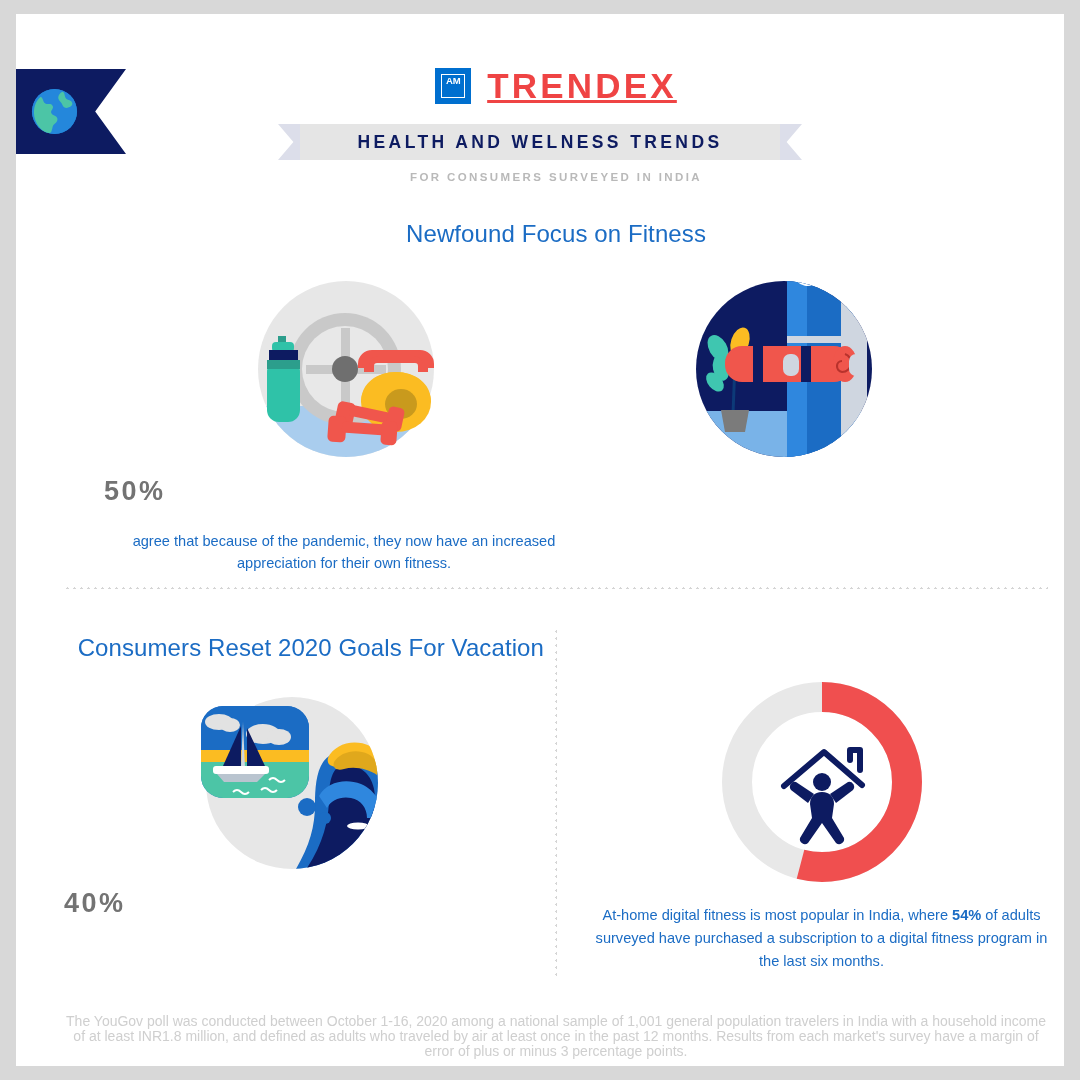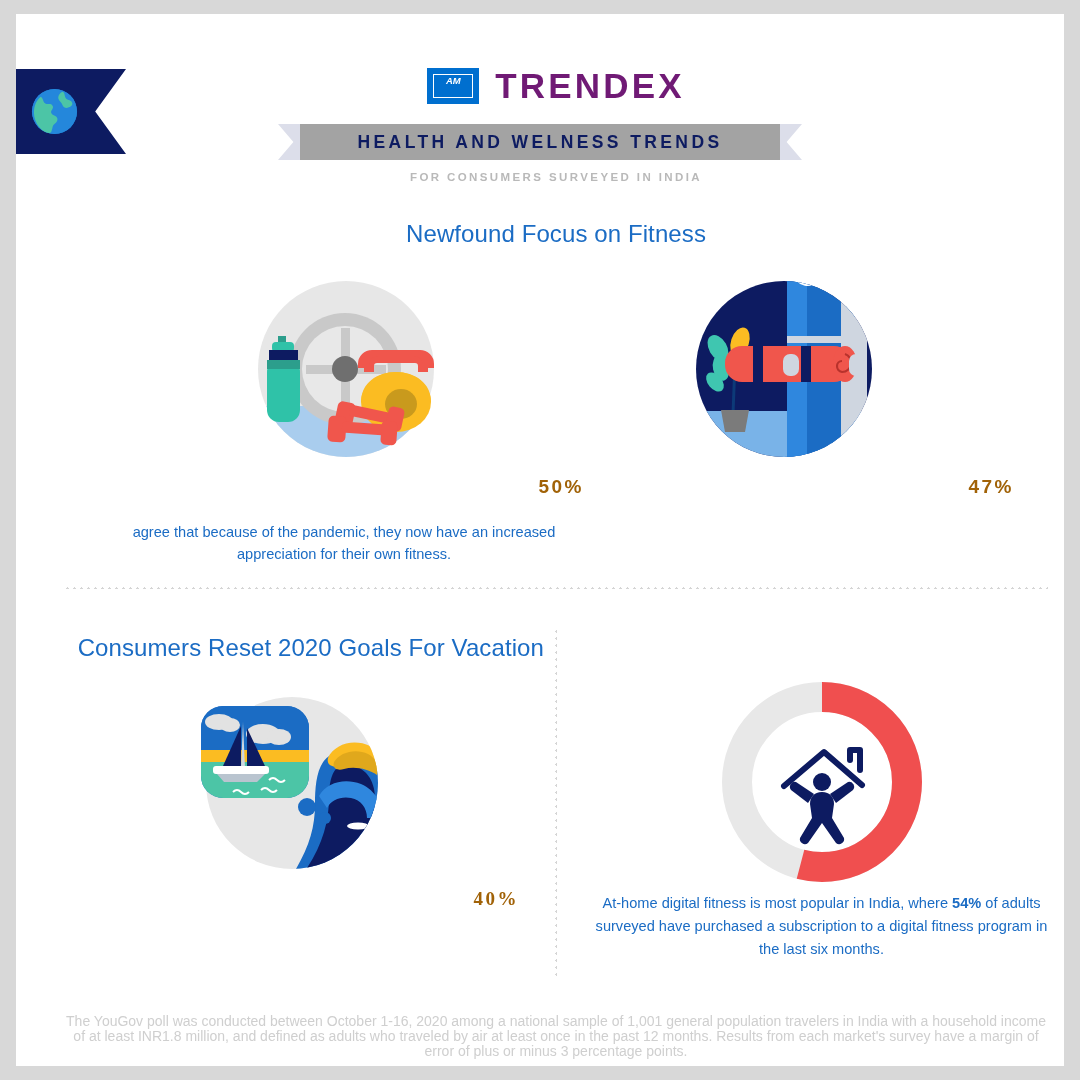--- a/index.html
+++ b/index.html
@@ -48,26 +48,25 @@
     position: absolute;
     left: 0;
     top: 52px;
     width: 1080px;
     text-align: center;
     white-space: nowrap;
   }
   #amex-mark {
     display: inline-block;
     vertical-align: middle;
-    width: 52px;
+    width: 36px;
     height: 36px;
     background: #006fcf;
     position: relative;
     margin-right: 16px;
-    font-style: italic;
   }
   #amex-mark .amex-box {
     position: absolute;
     left: 6px;
     top: 6px;
     right: 6px;
     bottom: 6px;
     border: 1.6px solid #ffffff;
   }
   #amex-mark .amex-txt {
@@ -79,24 +78,25 @@
     letter-spacing: -0.3px;
     text-align: center;
     line-height: 10px;
     font-family: "Liberation Sans", sans-serif;
   }
   #amex-mark .amex-am { top: 8px; }
   #amex-mark .amex-ex { top: 35px; }
   #brand-word {
     display: inline-block;
     vertical-align: middle;
-    color: #701a75;
+    color: #ef4444;
     font-size: 35px;
     font-weight: bold;
     letter-spacing: 3.2px;
+    text-decoration: underline;
   }
 
   #ribbon-wrap {
     position: absolute;
     left: 50%;
     transform: translateX(-50%);
     top: 110px;
     width: 524px;
     height: 36px;
   }
@@ -114,21 +114,21 @@
   #ribbon-wrap .rib-tail.right {
     right: 0;
     clip-path: polygon(0 0, 100% 0, 45% 50%, 100% 100%, 0 100%);
   }
   #ribbon-body {
     position: absolute;
     left: 22px;
     right: 22px;
     top: 0;
     height: 36px;
-    background: #a3a3a3;
+    background: #e5e5e5;
     display: flex;
     align-items: center;
     justify-content: center;
   }
   #ribbon-title {
     color: #0d1b61;
     font-size: 17.5px;
     font-weight: bold;
     letter-spacing: 3.4px;
   }
@@ -188,46 +188,46 @@
     background-repeat: repeat-y;
   }
 
   
   .stat { position: absolute; }
   .stat-figure {
     position: relative;
     margin: 0 auto;
   }
   .stat-pct {
-    text-align: right;
-    color: #a16207;
-    font-size: 19px;
+    text-align: left;
+    color: #737373;
+    font-size: 27px;
     font-weight: bold;
     letter-spacing: 2.5px;
     margin-top: 14px;
   }
   .stat-copy {
     text-align: center;
     color: #1b6cc4;
     font-size: 14.6px;
     line-height: 22px;
     margin-top: 23px;
   }
 
   #stat-fitness     { left: 88px;  top: 262px; width: 480px; }
   #stat-hobby       { left: 538px; top: 262px; width: 460px; }
-  #stat-vacation    { left: 48px;  top: 678px; width: 455px; font-family: Liberation Serif, serif; }
+  #stat-vacation    { left: 48px;  top: 678px; width: 455px; }
   #stat-digital     { left: 578px; top: 668px; width: 455px; }
 
   #digital-copy {
     text-align: center;
     color: #1b6cc4;
     font-size: 14.6px;
     line-height: 23px;
-    margin-top: 10px;
+    margin-top: 22px;
   }
   #digital-copy b { color: #1b6cc4; font-weight: bold; }
 
   
   #footer {
     position: absolute;
     left: 50px;
     top: 1000px;
     width: 980px;
     text-align: center;
@@ -353,21 +353,20 @@
             <rect x="62" y="70" width="10" height="36" fill="#0d1b61"></rect>
             <rect x="110" y="70" width="10" height="36" fill="#0d1b61"></rect>
             <ellipse cx="154" cy="88" rx="12" ry="18" fill="#f0564c"></ellipse>
             <path d="M154 78a9 9 0 0 1 6 10 9 9 0 0 1-9 8 6 6 0 0 1-5-6 5 5 0 0 1 5-5" fill="none" stroke="#b8322c" stroke-width="2.2"></path>
 
             <rect x="92" y="78" width="16" height="22" rx="7" fill="#cfd6e0"></rect>
             <rect x="158" y="78" width="16" height="22" rx="7" fill="#cfd6e0"></rect>
           </g>
         </svg>
       </div>
-      <div class="stat-pct">47%</div>
     </div>
 
     <div id="divider-h"></div>
     <div id="divider-v"></div>
 
     <div id="s2-title" class="section-title">Consumers Reset 2020 Goals For Vacation</div>
 
     <div id="stat-vacation" class="stat">
       <div class="stat-figure" style="width:190px;height:182px;">
         <svg viewBox="0 0 190 182" width="190" height="182">

